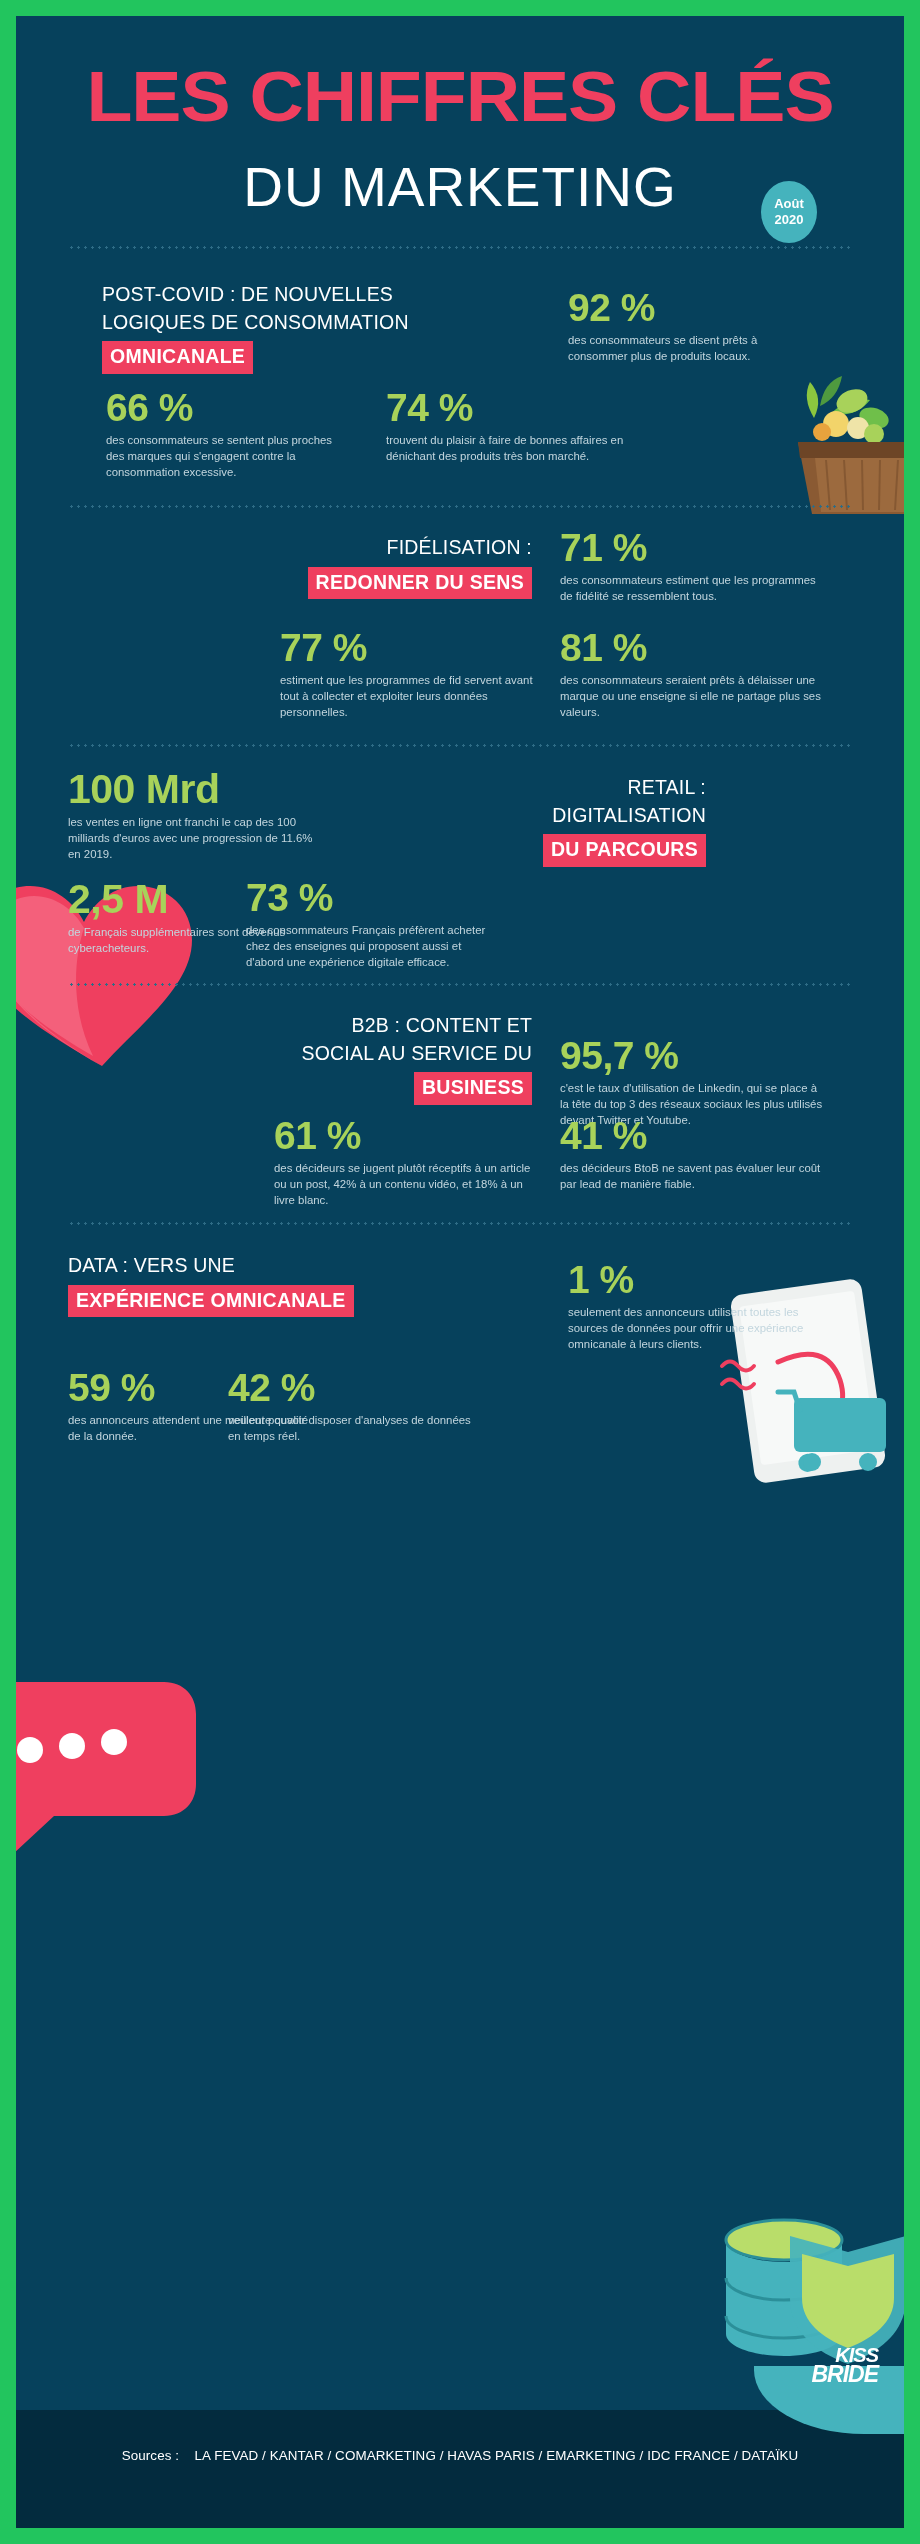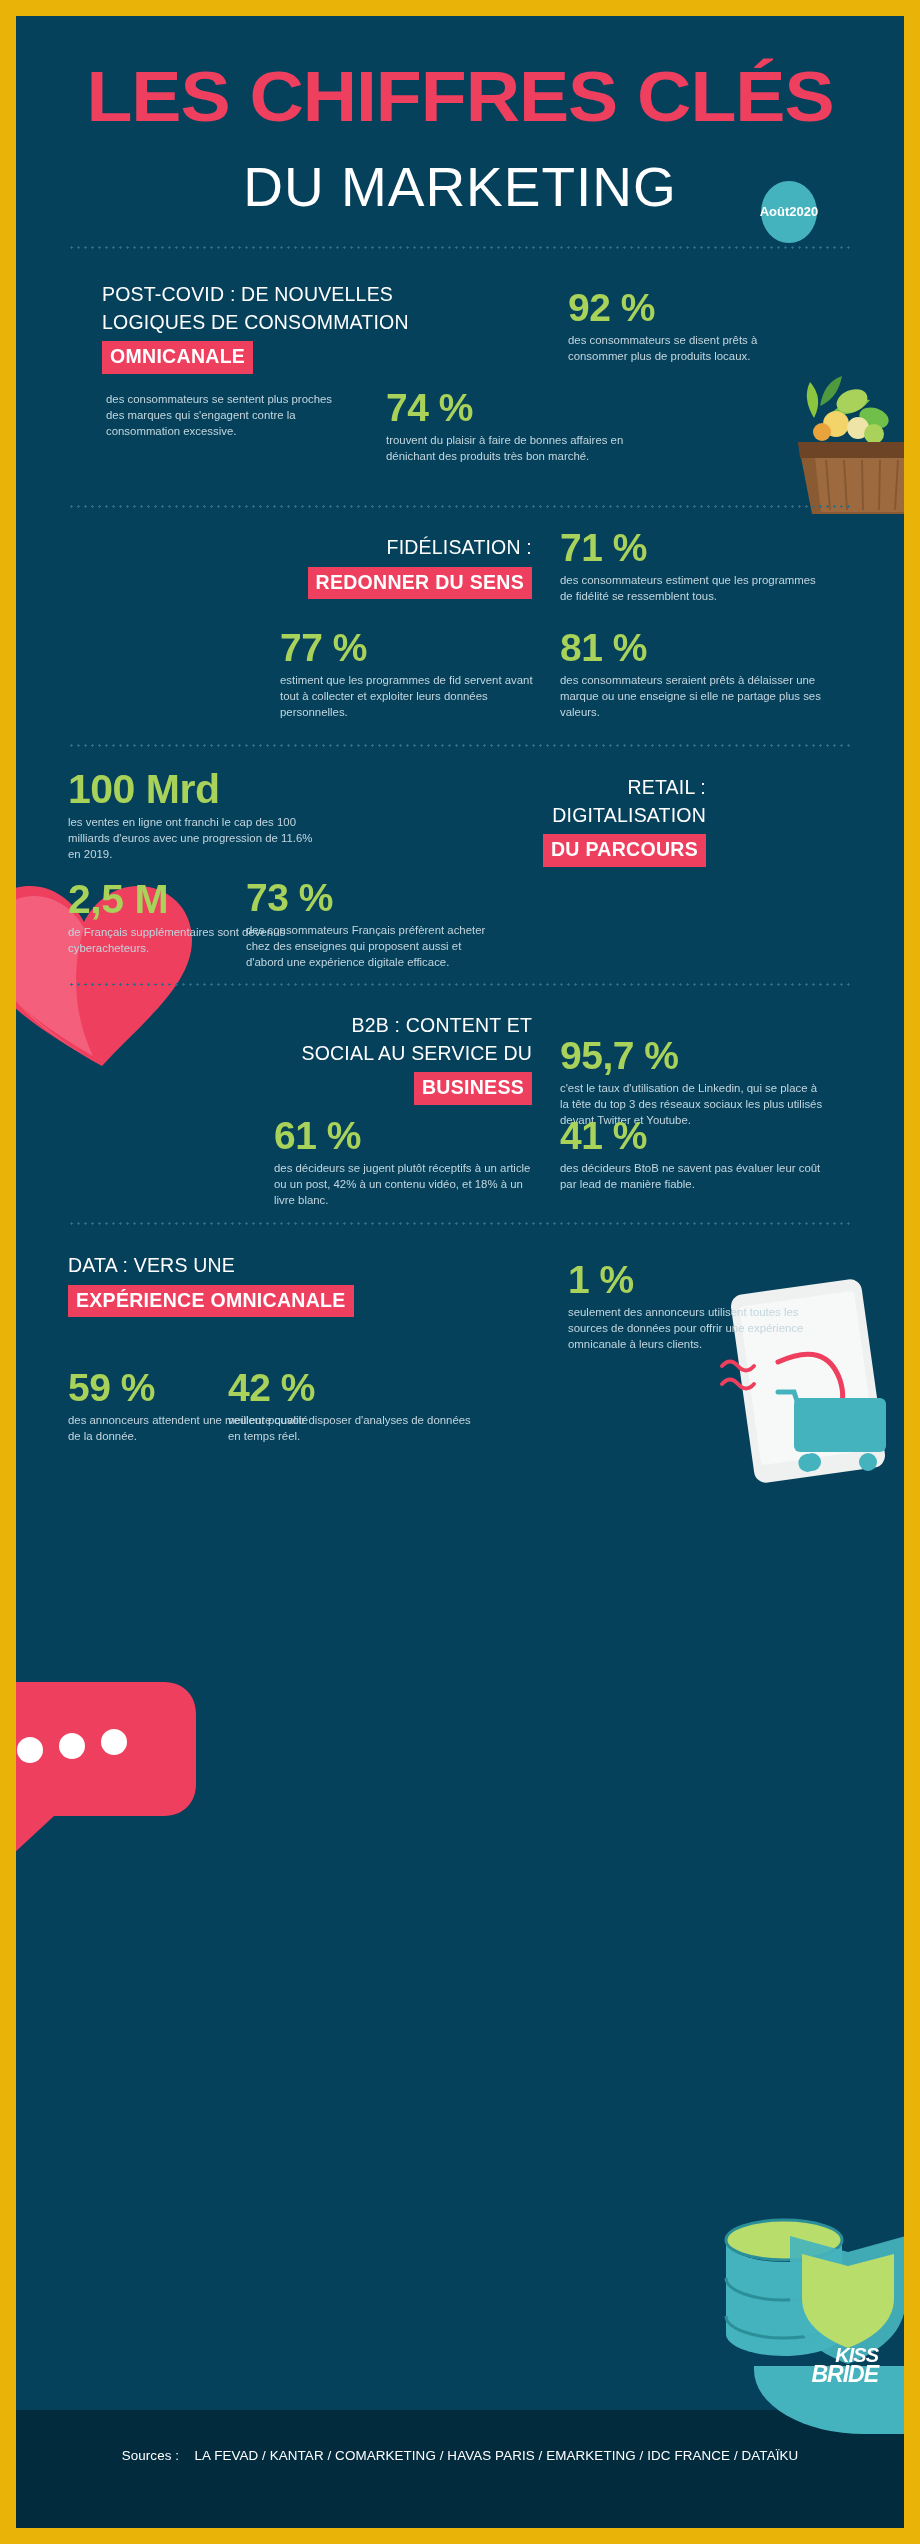--- a/index.html
+++ b/index.html
@@ -5,21 +5,21 @@
   * { margin:0; padding:0; box-sizing:border-box; }
   html, body { background:#ffffff; }
   body {
     font-family:"Liberation Sans", sans-serif;
     width:920px;
   }
   .page {
     position:relative;
     width:920px;
     height:2544px;
-    background:#eab308;
+    background:#22c55e;
     overflow:hidden;
   }
   .canvas {
     position:absolute;
     left:16px; top:16px;
     width:888px; height:2512px;
     background:#06415c;
     overflow:hidden;
   }
 
@@ -42,21 +42,21 @@
     color:#ffffff;
     letter-spacing:1px;
     line-height:1.0;
   }
   .date-badge {
     position:absolute;
     left:745px; top:165px;
     width:56px; height:62px;
     border-radius:50%;
     background:#45b3bd;
-    display:flex; flex-direction:row;
+    display:flex; flex-direction:column;
     align-items:center; justify-content:center;
     color:#ffffff;
     font-weight:bold;
     font-size:13px;
     line-height:1.25;
   }
 
   
   .divider {
     position:absolute;
@@ -204,20 +204,21 @@
       <div>LOGIQUES DE CONSOMMATION</div>
       <div style="margin-top:5px;"><span class="hl">OMNICANALE</span></div>
     </div>
 
     <div class="stat" style="left:552px; top:272px; width:250px;">
       <div class="num">92 %</div>
       <div class="desc">des consommateurs se disent prêts à consommer plus de produits locaux.</div>
     </div>
 
     <div class="stat" style="left:90px; top:372px; width:245px;">
+      <div class="num">66 %</div>
       <div class="desc">des consommateurs se sentent plus proches des marques qui s'engagent contre la consommation excessive.</div>
     </div>
 
     <div class="stat" style="left:370px; top:372px; width:250px;">
       <div class="num">74 %</div>
       <div class="desc">trouvent du plaisir à faire de bonnes affaires en dénichant des produits très bon marché.</div>
     </div>
 
     <div class="divider" style="top:489px;"></div>
 

